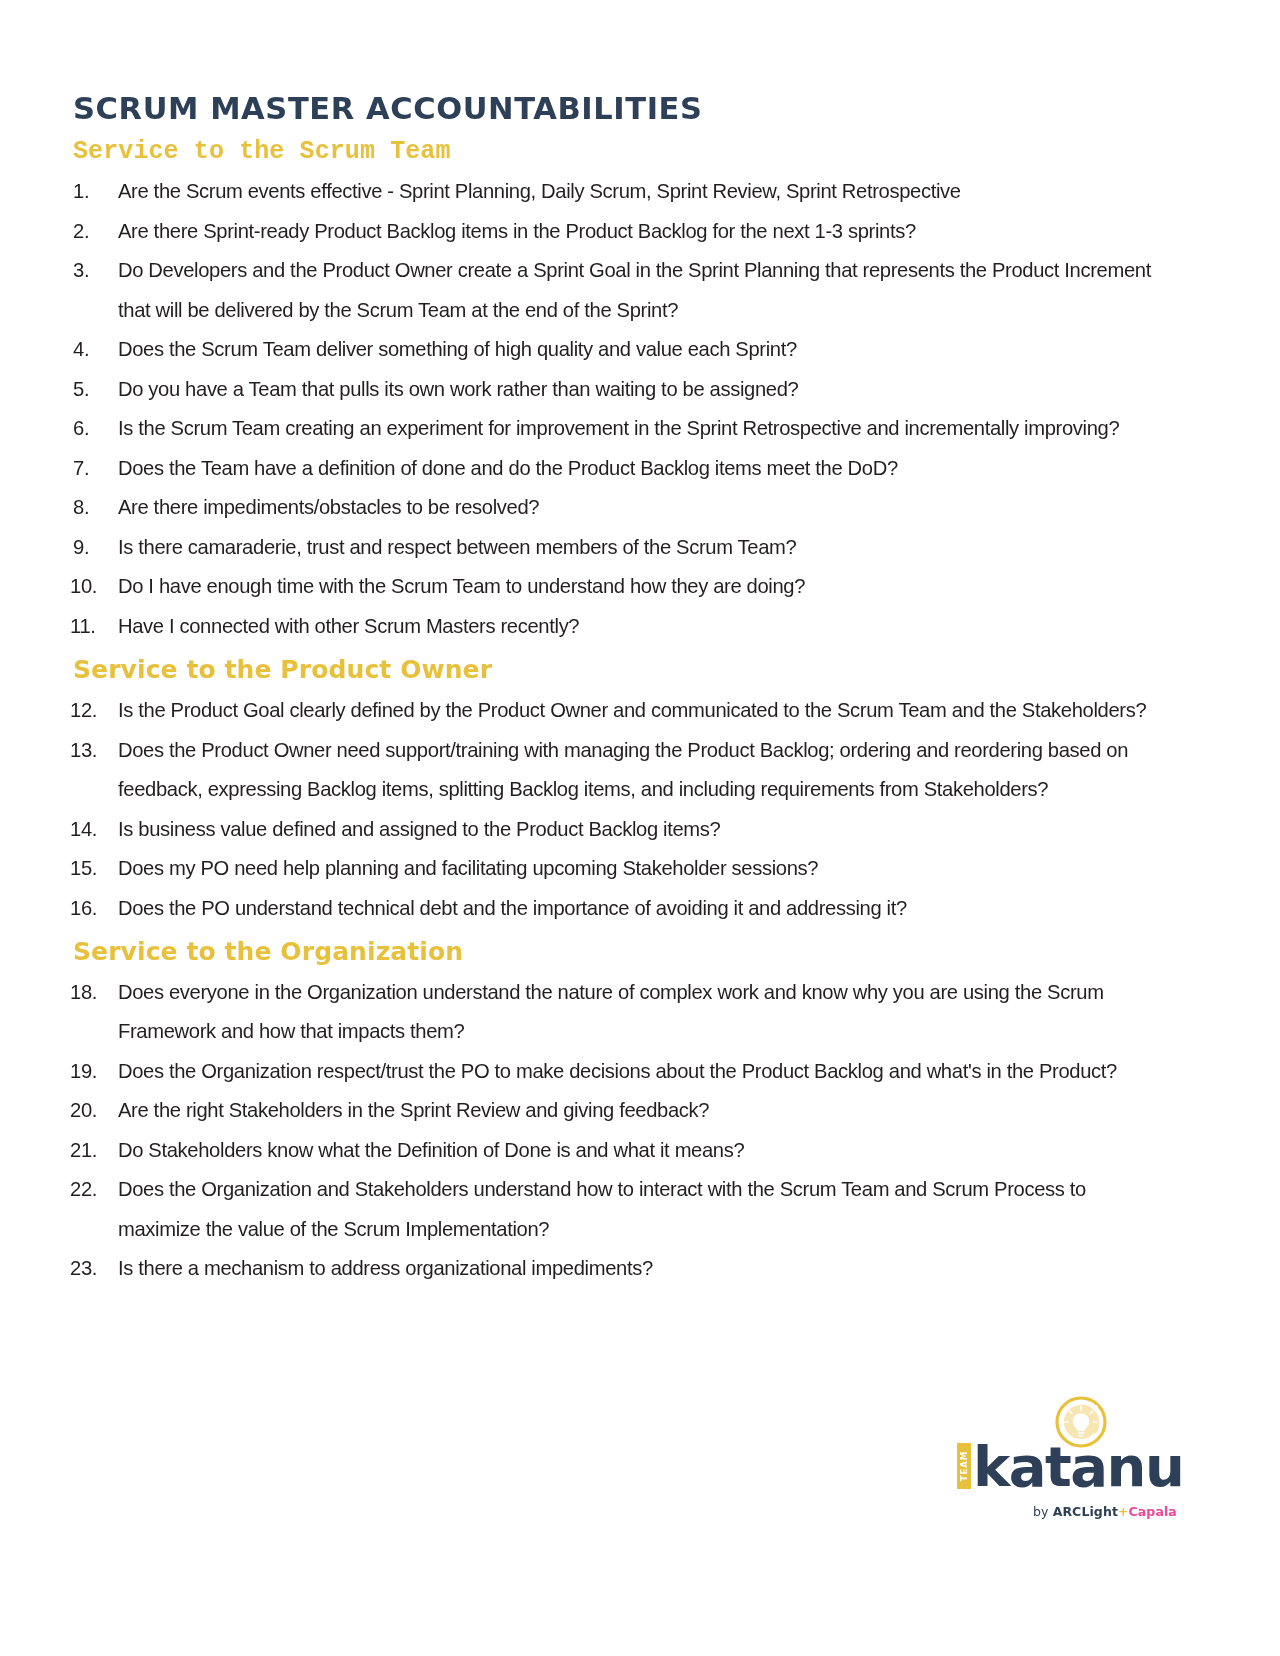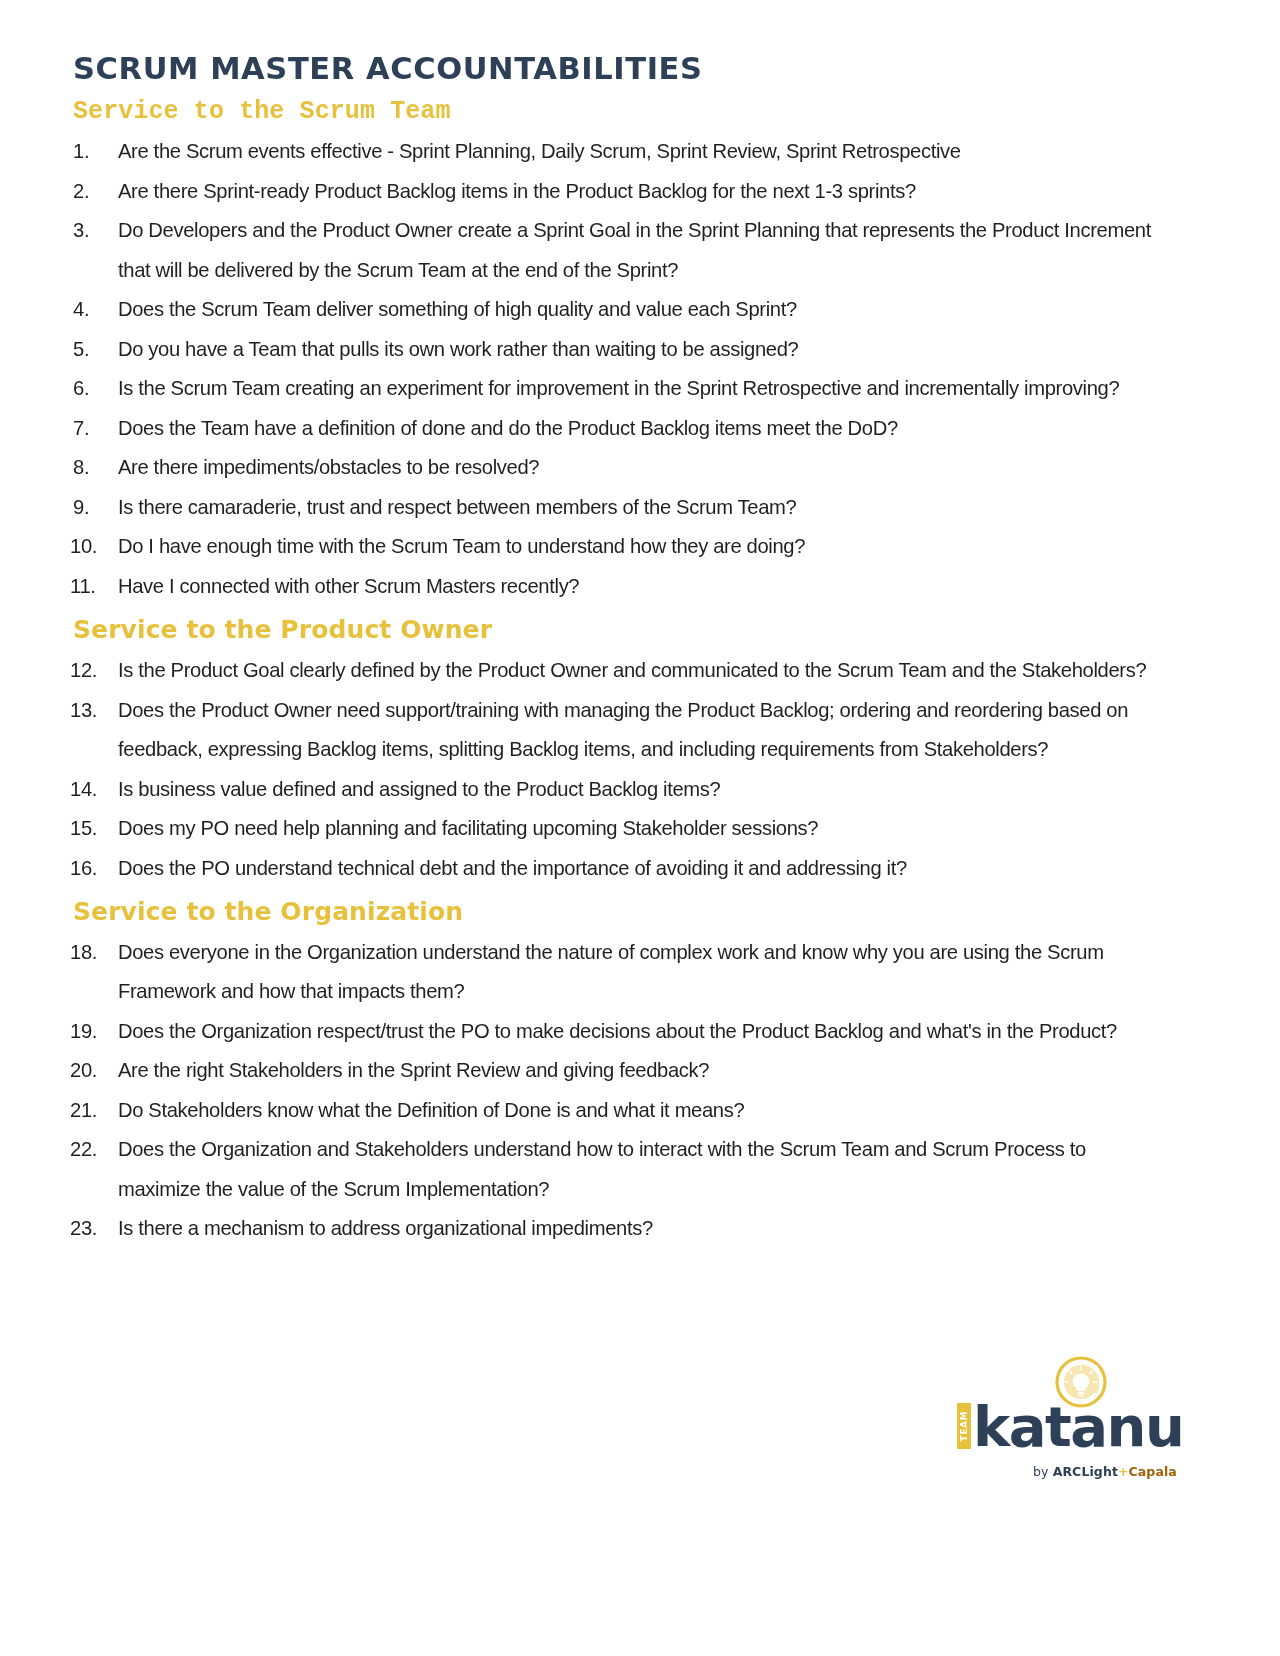--- a/index.html
+++ b/index.html
@@ -15,20 +15,21 @@
     position: relative;
     overflow: hidden;
   }
   .page {
     position: relative;
     width: 1280px;
     height: 1536px;
     box-sizing: border-box;
     padding: 52px 120px 0 70px;
     background: #ffffff;
+    margin-top: 40px;
   }
 
   
   .doc-title {
     font-family: "DejaVu Sans", sans-serif;
     font-size: 30.5px;
     font-weight: bold;
     letter-spacing: 0.6px;
     color: #2e4057;
     margin: 0 0 12px 3px;
@@ -129,21 +130,21 @@
     top: 108px;
     font-family: "DejaVu Sans", sans-serif;
     font-size: 12.5px;
     color: #2e4057;
     letter-spacing: 0.1px;
     white-space: nowrap;
   }
   .logo-tagline .by { color: #2e4057; }
   .logo-tagline .arc { color: #2e4057; font-weight: bold; }
   .logo-tagline .plus { color: #e8c13c; font-weight: bold; }
-  .logo-tagline .cap { color: #a16207; font-weight: bold; }
+  .logo-tagline .cap { color: #ec4899; font-weight: bold; }
 </style>
 </head>
 <body>
 
 <div class="page">
 
   <h1 class="doc-title">SCRUM MASTER ACCOUNTABILITIES</h1>
 
   <div id="sections-root">
       <div class="section">

